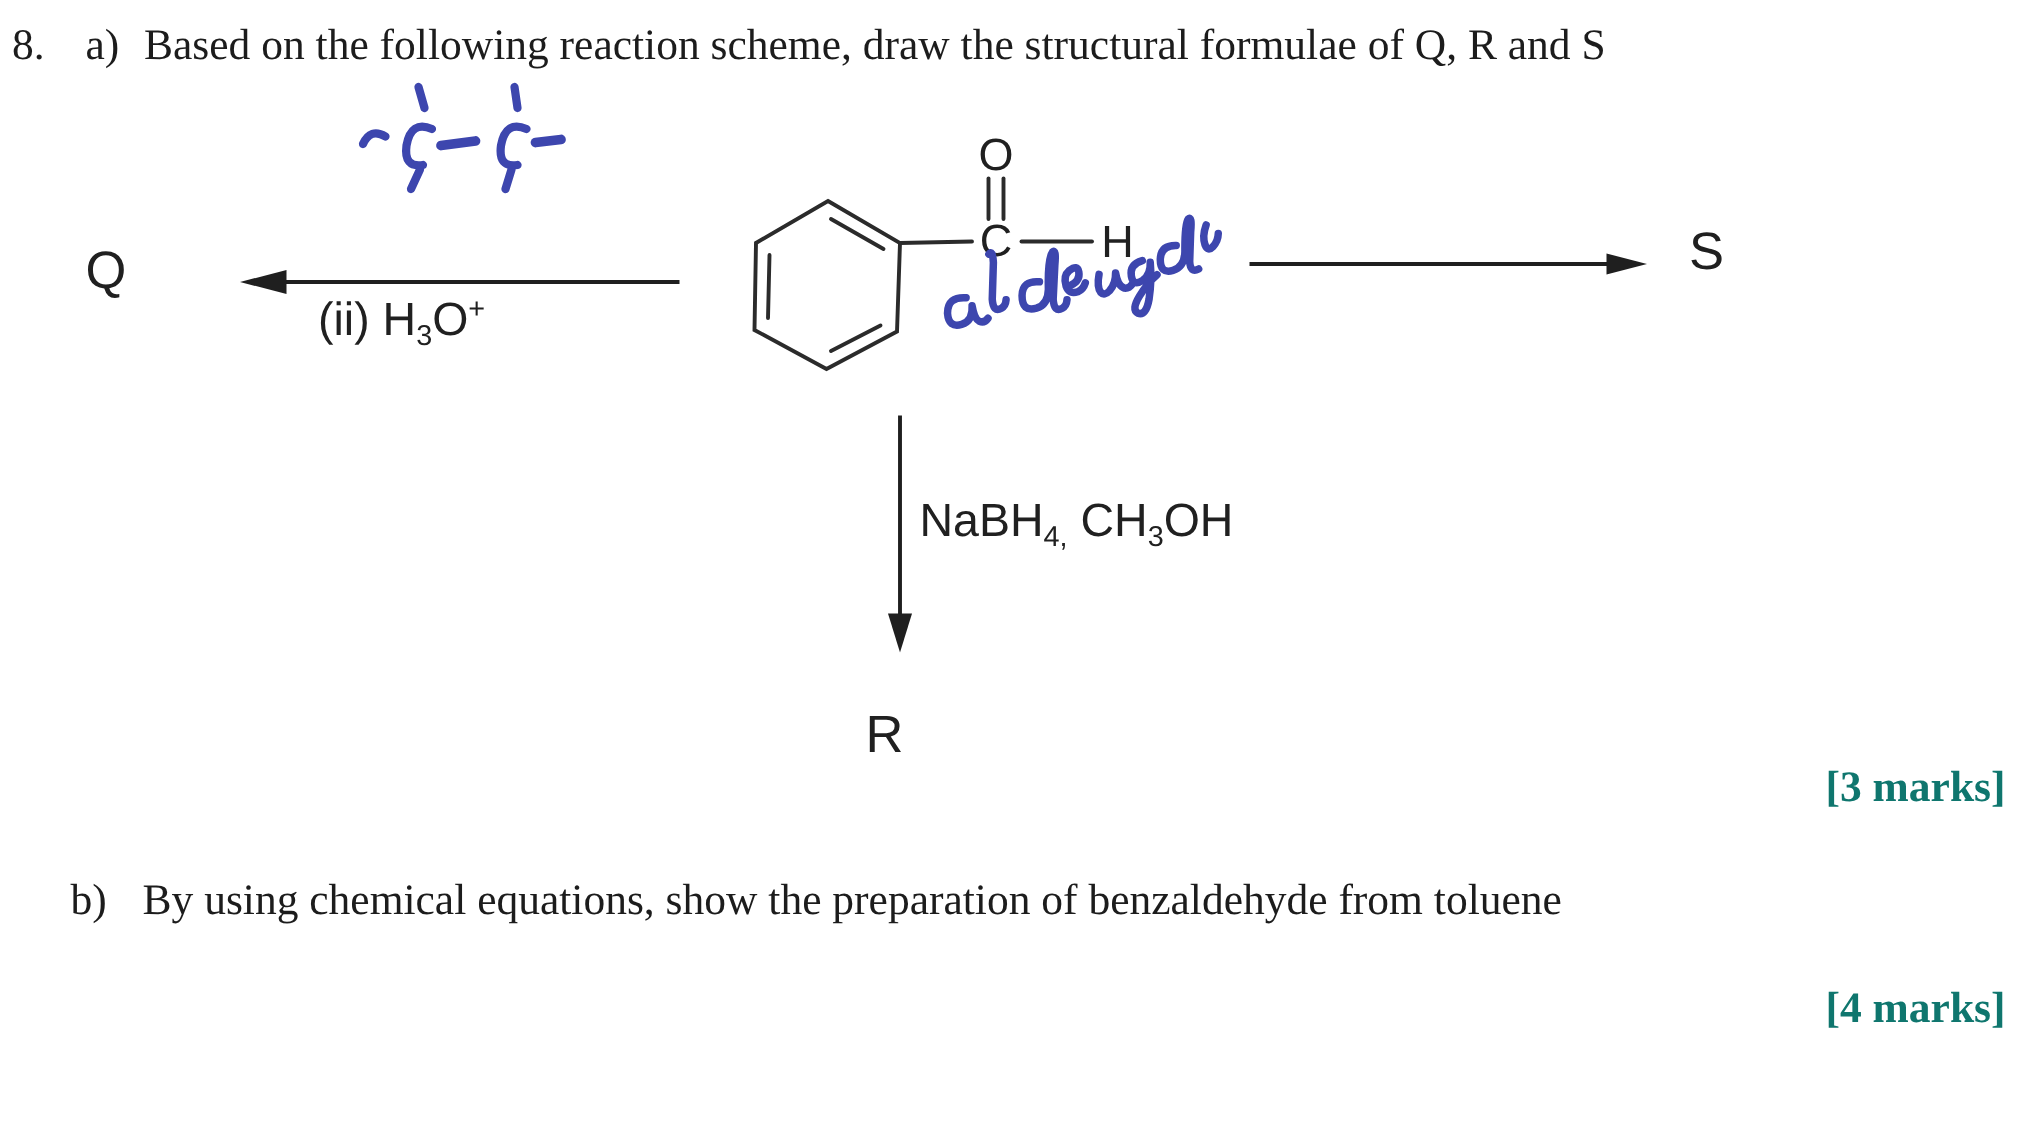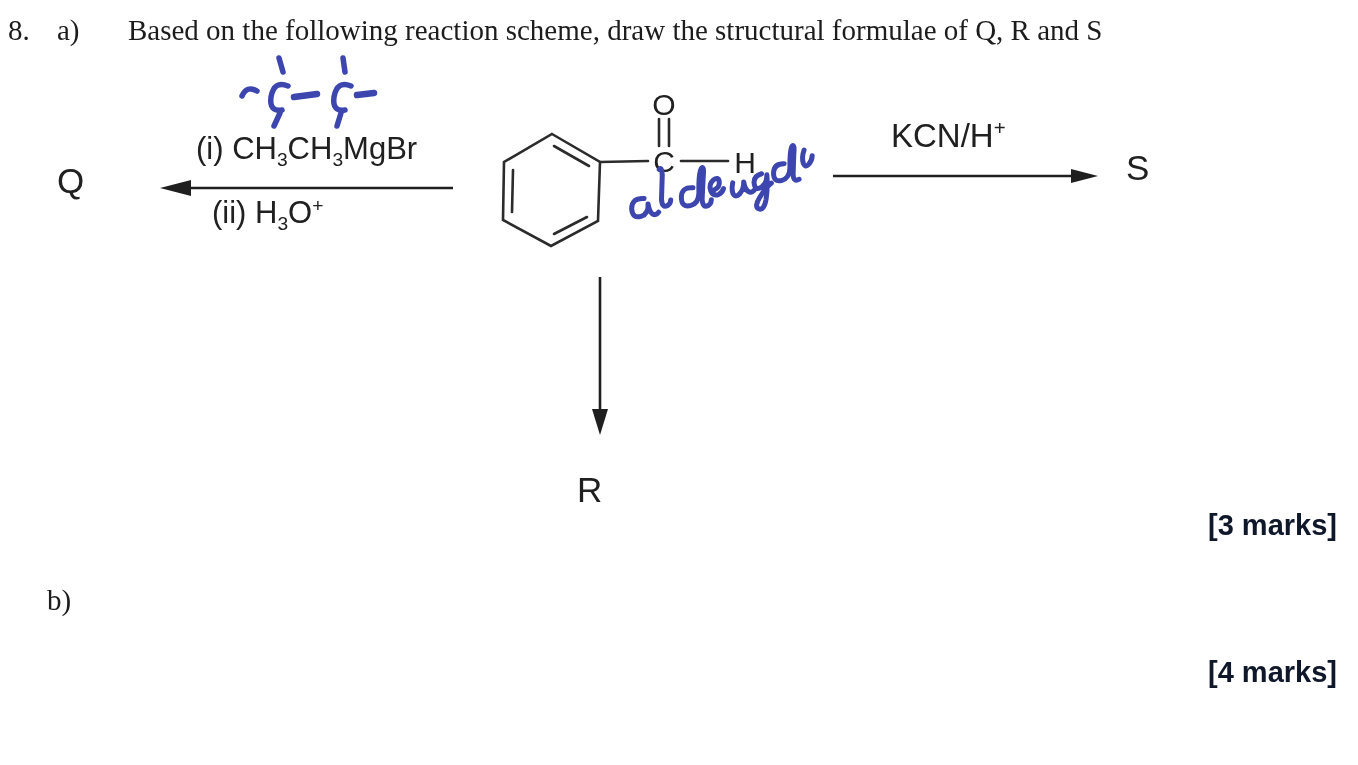--- a/index.html
+++ b/index.html
@@ -6,48 +6,47 @@
   .page{position:relative;width:1358px;height:765px;background:#ffffff;
         font-family:"Liberation Sans",sans-serif;color:#1c1c1c;overflow:hidden;}
   .abs{position:absolute;}
   .serif{font-family:"Liberation Serif",serif;}
   .qtext{font-size:29px;line-height:1.15;}
   .chem{font-size:31px;white-space:nowrap;color:#202020;}
   .chem sub{font-size:0.62em;line-height:0;}
   .chem sup{font-size:0.62em;line-height:0;}
   .chem-lg{font-size:33px;}
   .product{font-size:35px;color:#202020;}
-  .marks{font-family:Liberation Sans, sans-serif;font-weight:bold;font-size:29px;color:#0f172a;}
+  .marks{font-family:Liberation Serif, serif;font-weight:bold;font-size:29px;color:#0f766e;}
   .mol-letter{font-family:"Liberation Sans",sans-serif;font-size:30px;fill:#202020;}
   .hand{transform:rotate(-10deg);transform-origin:12px 58px;}
 </style>
 </head>
 <body>
 
 <div class="page">
 
   <span class="abs serif qtext" style="left:8px;top:14px;">8.</span>
   <span class="abs serif qtext" style="left:57px;top:14px;">a)</span>
-  <span class="abs serif qtext" style="left:96px;top:14px;margin-left:32px;">Based on the following reaction scheme, draw the structural formulae of Q, R and S</span>
+  <span class="abs serif qtext" style="left:96px;top:14px;">Based on the following reaction scheme, draw the structural formulae of Q, R and S</span>
 
   <svg class="abs" style="left:230px;top:50px;" width="155" height="85" viewBox="0 0 155 85" aria-label="-C-C-">
     <g fill="none" stroke="#3d46ae" stroke-width="5.5" stroke-linecap="round" stroke-linejoin="round">
       <path d="M 12,46 q 5,-11 15,-5"></path>
       <path d="M 58,36 q -14,-6 -17,11 q -2,15 11,13"></path>
       <path d="M 49,8 l 4,14"></path>
       <path d="M 50,63 l -6,13"></path>
       <path d="M 64,47 l 23,-3" stroke-width="6.5"></path>
       <path d="M 121,36 q -14,-6 -17,11 q -2,15 11,13"></path>
       <path d="M 113,8 l 2,14"></path>
       <path d="M 111,63 l -4,13"></path>
       <path d="M 127,45 l 17,-2" stroke-width="6.5"></path>
     </g>
   </svg>
 
-  <span class="abs chem" style="left:196px;top:131px;"><span>(i) CH</span><sub>3</sub><span>CH</span><sub>3</sub><span>MgBr</span></span>
 
   <svg class="abs" style="left:155px;top:176px;" width="302" height="24" viewBox="0 0 302 24">
     <line x1="298" y1="12" x2="28" y2="12" stroke="#1f1f1f" stroke-width="2.6"></line>
     <polygon points="5,12 36,4 36,20" fill="#1f1f1f"></polygon>
   </svg>
 
   <span class="abs chem" style="left:212px;top:195px;"><span>(ii) H</span><sub>3</sub><span>O</span><sup>+</sup></span>
 
   <span class="abs product" style="left:57px;top:161px;">Q</span>
 
@@ -73,36 +72,37 @@
       <path d="M 42,16 q 3,-3 2,6 l -5,24 q -1,9 5,7 q 3,-1 4,-5"></path>
       <path d="M 72,40 q -11,-3 -13,7 q -2,11 8,10 q 8,-1 10,-11 q 3,-20 7,-24 q 3,-2 0,9 l -5,22 q -1,9 5,7 q 3,-1 4,-5"></path>
       <path d="M 92,46 q 7,-2 7,-8 q 0,-5 -6,-2 q -5,3 -4,10 q 1,6 7,5 q 4,-1 6,-5"></path>
       <path d="M 112,42 q -3,8 -1,12 q 2,3 6,0 q 5,-4 6,-11 q 0,9 4,11 q 3,1 6,-2"></path>
       <path d="M 142,38 q -9,1 -9,9 q 0,7 7,4 q 6,-3 7,-11 q -1,12 -5,24 q -4,11 -9,8 q -4,-3 3,-11 q 7,-8 14,-12"></path>
       <path d="M 166,32 q -10,-2 -12,7 q -2,10 7,9 q 8,-1 10,-11 q 3,-18 6,-21 q 3,-2 0,9 l -4,19 q -1,8 5,6"></path>
       <path d="M 188,22 q -4,7 -3,13 q 1,5 5,2 q 4,-3 5,-8"></path>
     </g>
   </svg>
 
-  <span class="abs chem chem-lg" style="left:891px;top:117px;"><span>KCN/H</span><sup>+</sup></span>
 
   <svg class="abs" style="left:828px;top:164px;" width="275" height="24" viewBox="0 0 275 24">
     <line x1="5" y1="12" x2="248" y2="12" stroke="#1f1f1f" stroke-width="2.6"></line>
     <polygon points="270,12 243,5 243,19" fill="#1f1f1f"></polygon>
   </svg>
 
   <span class="abs product" style="left:1126px;top:148px;">S</span>
 
   <svg class="abs" style="left:588px;top:276px;" width="24" height="162" viewBox="0 0 24 162">
     <line x1="12" y1="1" x2="12" y2="138" stroke="#1f1f1f" stroke-width="2.6"></line>
     <polygon points="12,159 4,133 20,133" fill="#1f1f1f"></polygon>
   </svg>
 
+  <span class="abs chem" style="left:613px;top:329px;"><span>NaBH</span><sub>4,</sub><span> CH</span><sub>3</sub><span>OH</span></span>
 
   <span class="abs product" style="left:577px;top:470px;">R</span>
 
   <span class="abs marks" style="right:21px;top:509px;">[3 marks]</span>
 
   <span class="abs serif qtext" style="left:47px;top:584px;">b)</span>
+  <span class="abs serif qtext" style="left:95px;top:584px;">By using chemical equations, show the preparation of benzaldehyde from toluene</span>
 
   <span class="abs marks" style="right:21px;top:623px;margin-top:33px;">[4 marks]</span>
 
 </div>
 
 </body></html>

